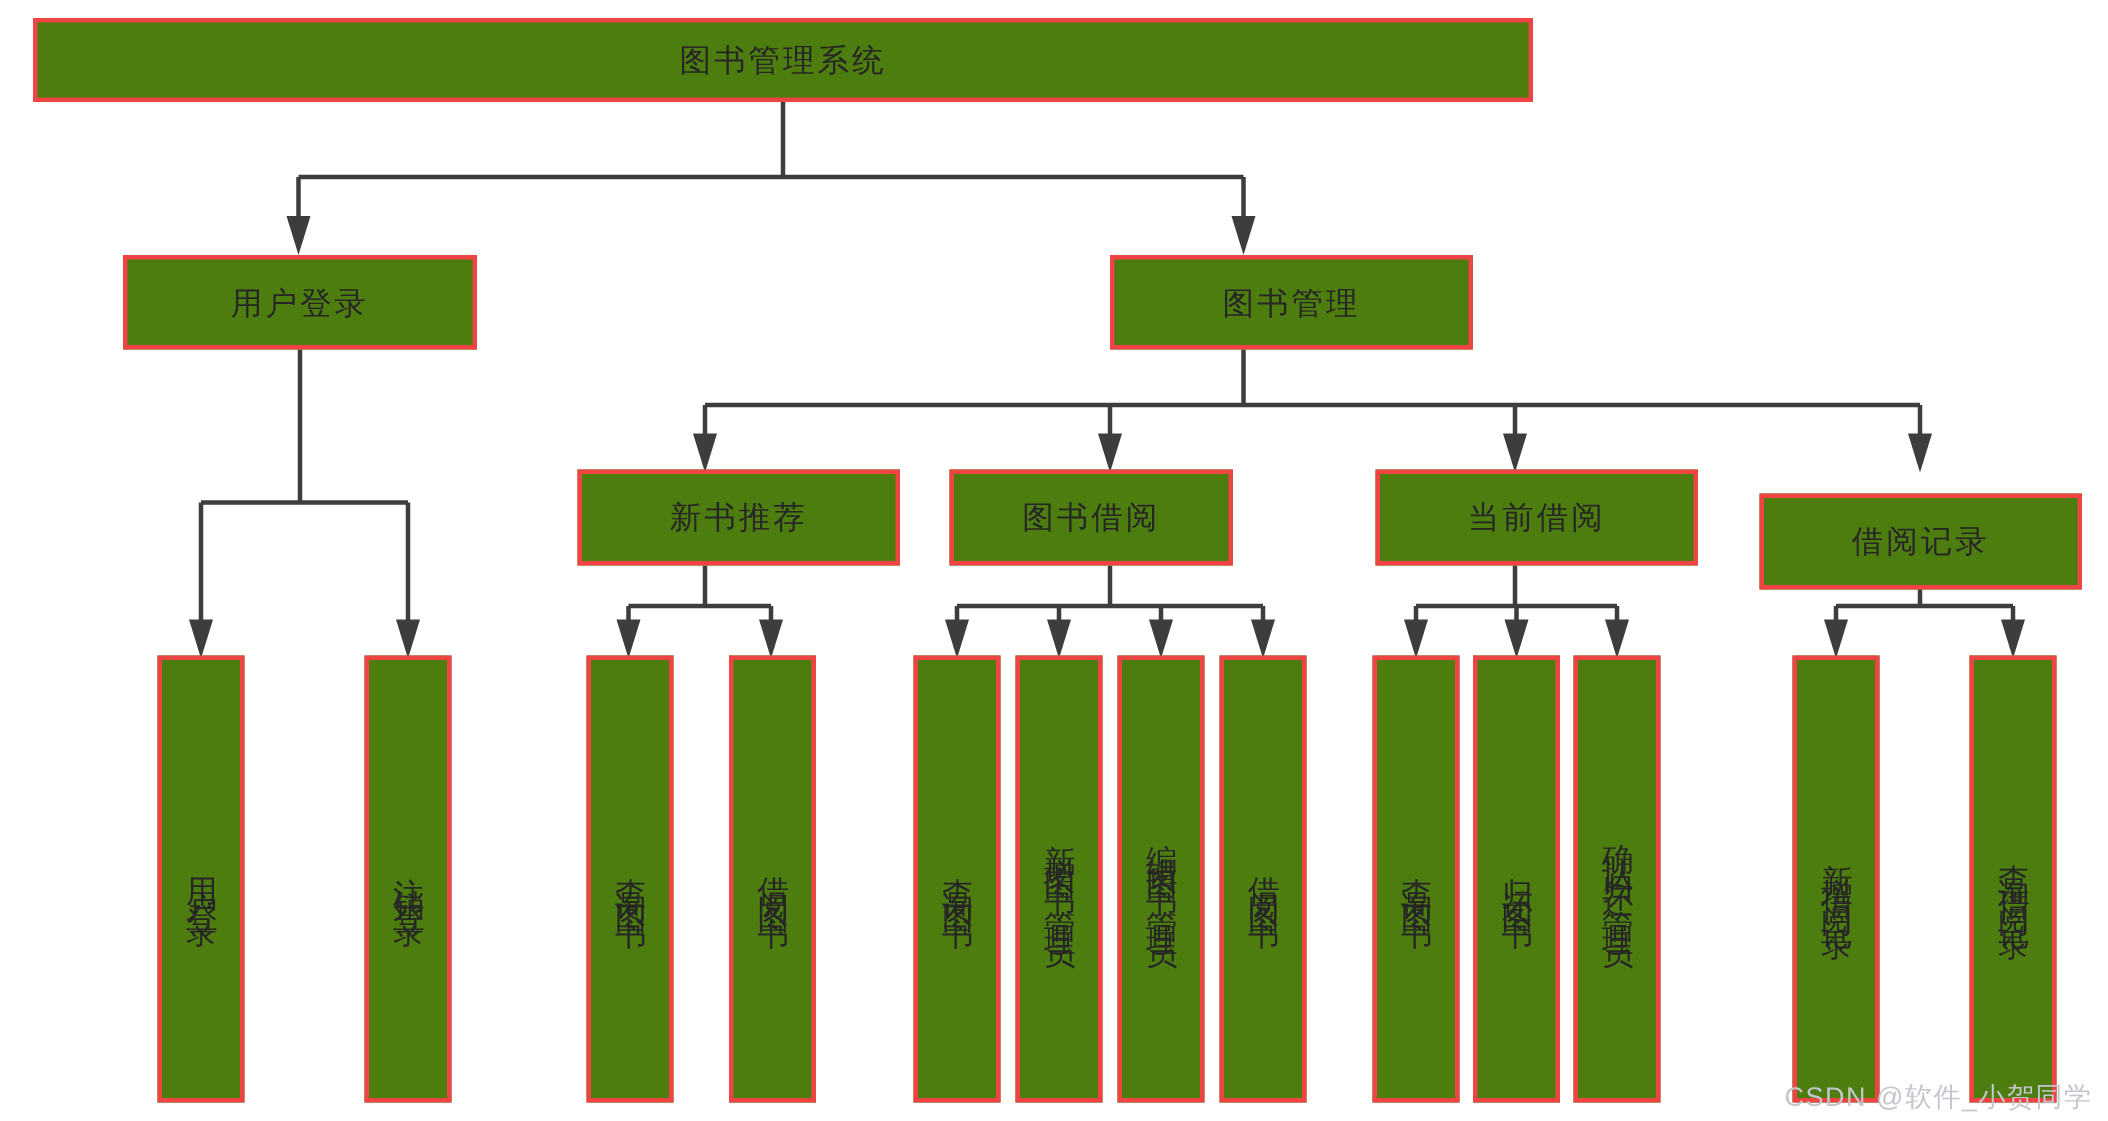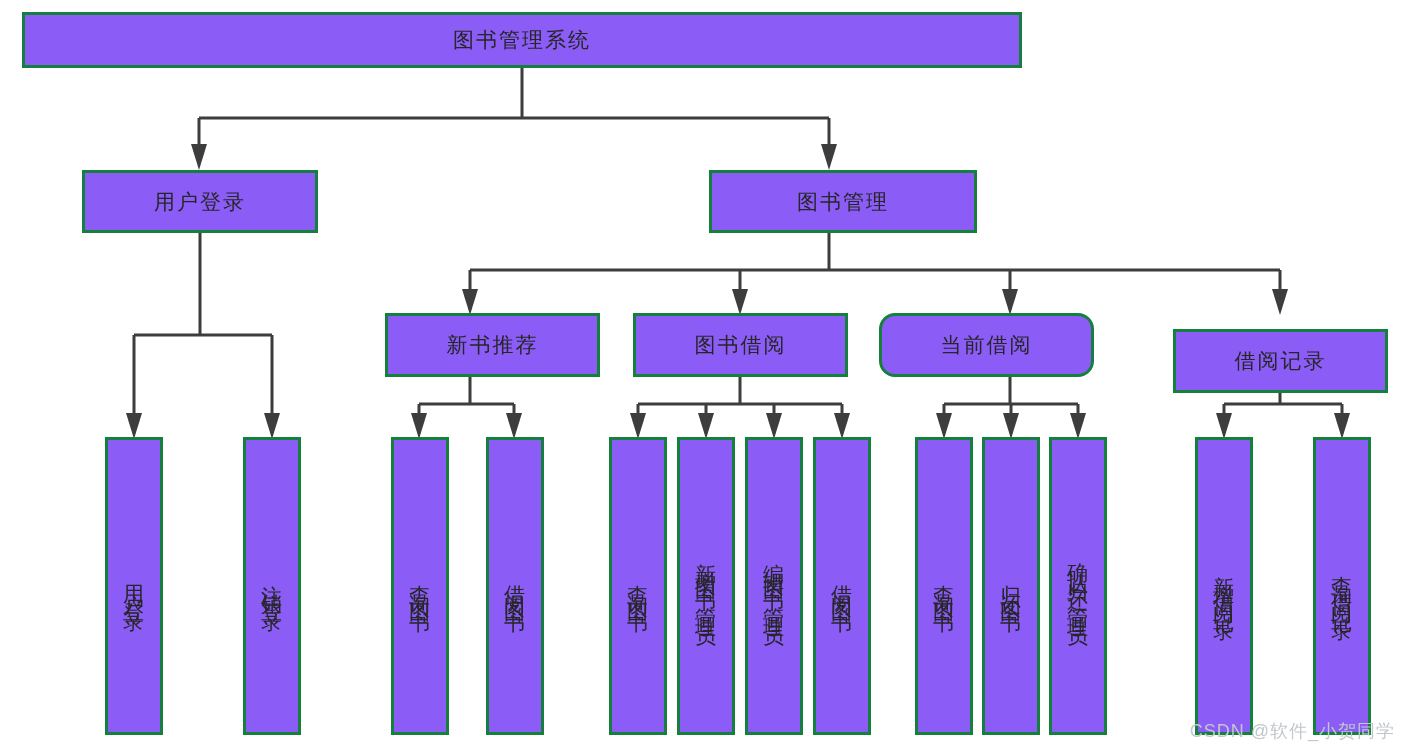--- a/index.html
+++ b/index.html
@@ -7,45 +7,45 @@
     position:relative;
     width:1405px;height:747px;
     background:#ffffff;
     font-family:"Liberation Sans","DejaVu Sans",sans-serif;
     overflow:hidden;
   }
   #wires{position:absolute;left:0;top:0;width:1405px;height:747px;}
   .box{
     position:absolute;
     box-sizing:border-box;
-    border:3px solid #15803d;
-    background:#8b5cf6;
+    border:3px solid #ef4444;
+    background:#4d7c0f;
     color:#262626;
     display:flex;
     align-items:center;
     justify-content:center;
     font-size:21px;
     letter-spacing:2px;
     text-align:center;
   }
   .leaf{
     writing-mode:vertical-rl;
     font-size:21px;
     letter-spacing:9px;
     line-height:1;
     padding:4px 0;
     top:437px;width:58px;height:298px;
   }
   
   .n-root{left:22px;top:12px;width:1000px;height:56px;}
   .n-user{left:82px;top:170px;width:236px;height:63px;}
-  .n-mgmt{left:709px;top:170px;width:268px;height:63px;}
+  .n-mgmt{left:740px;top:170px;width:242px;height:63px;}
   .n-l3a{left:385px;top:313px;width:215px;height:64px;}
-  .n-l3b{left:633px;top:313px;width:215px;height:64px;}
-  .n-l3c{left:879px;top:313px;width:215px;height:64px;border-radius:16px;}
+  .n-l3b{left:633px;top:313px;width:189px;height:64px;}
+  .n-l3c{left:917px;top:313px;width:215px;height:64px;}
   .n-l3d{left:1173px;top:329px;width:215px;height:64px;}
   .lf1{left:105px}.lf2{left:243px}.lf3{left:391px}.lf4{left:486px}
   .lf5{left:609px}.lf6{left:677px}.lf7{left:745px}.lf8{left:813px}
   .lf9{left:915px}.lf10{left:982px}.lf11{left:1049px}
   .lf12{left:1195px}.lf13{left:1313px}
   .watermark{
     position:absolute;
     right:10px;bottom:4px;
     font-size:18px;
     color:#c3c7cd;

